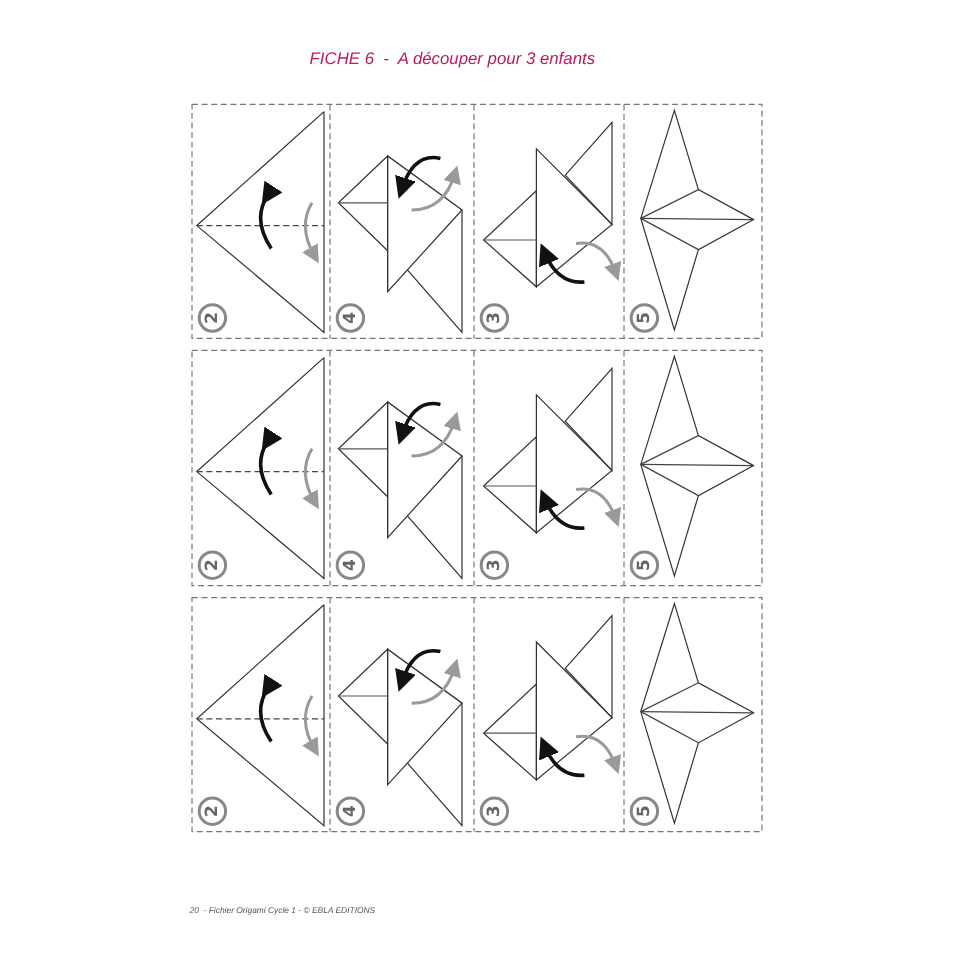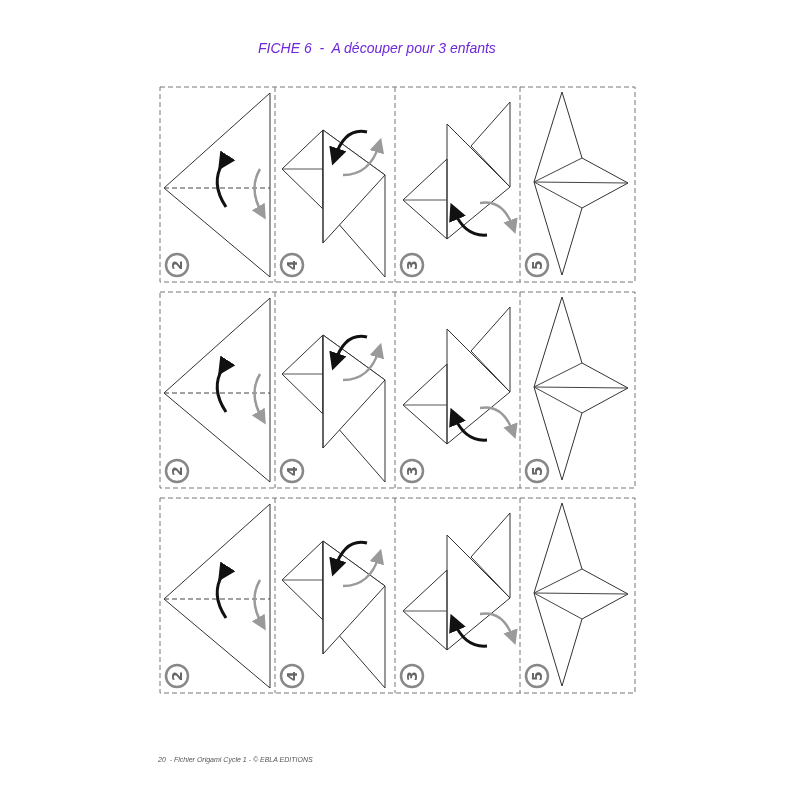--- a/index.html
+++ b/index.html
@@ -1,17 +1,17 @@
 <!DOCTYPE html>
 <html><head>
 <meta charset="utf-8">
 <style>
   html, body { margin:0; padding:0; background:#ffffff; }
   body { width:800px; height:800px; position:relative; overflow:hidden; font-family:"Liberation Sans", sans-serif; }
-  .title { position:absolute; left:258px; top:40px; font-size:14px; font-style:italic; color:#6d28d9; white-space:pre; }
+  .title { position:absolute; left:258px; top:40px; font-size:14px; font-style:italic; color:#be185d; white-space:pre; }
   .footer { position:absolute; left:158px; top:756px; font-size:7px; font-style:italic; color:#555; white-space:pre; }
   .sheet { position:absolute; left:0; top:0; }
 </style>
 </head>
 <body>
 
 <div class="title">FICHE 6  -  A découper pour 3 enfants</div>
 
 <svg class="sheet" width="800" height="800" viewBox="0 0 800 800" id="grid-svg">
   <defs>

